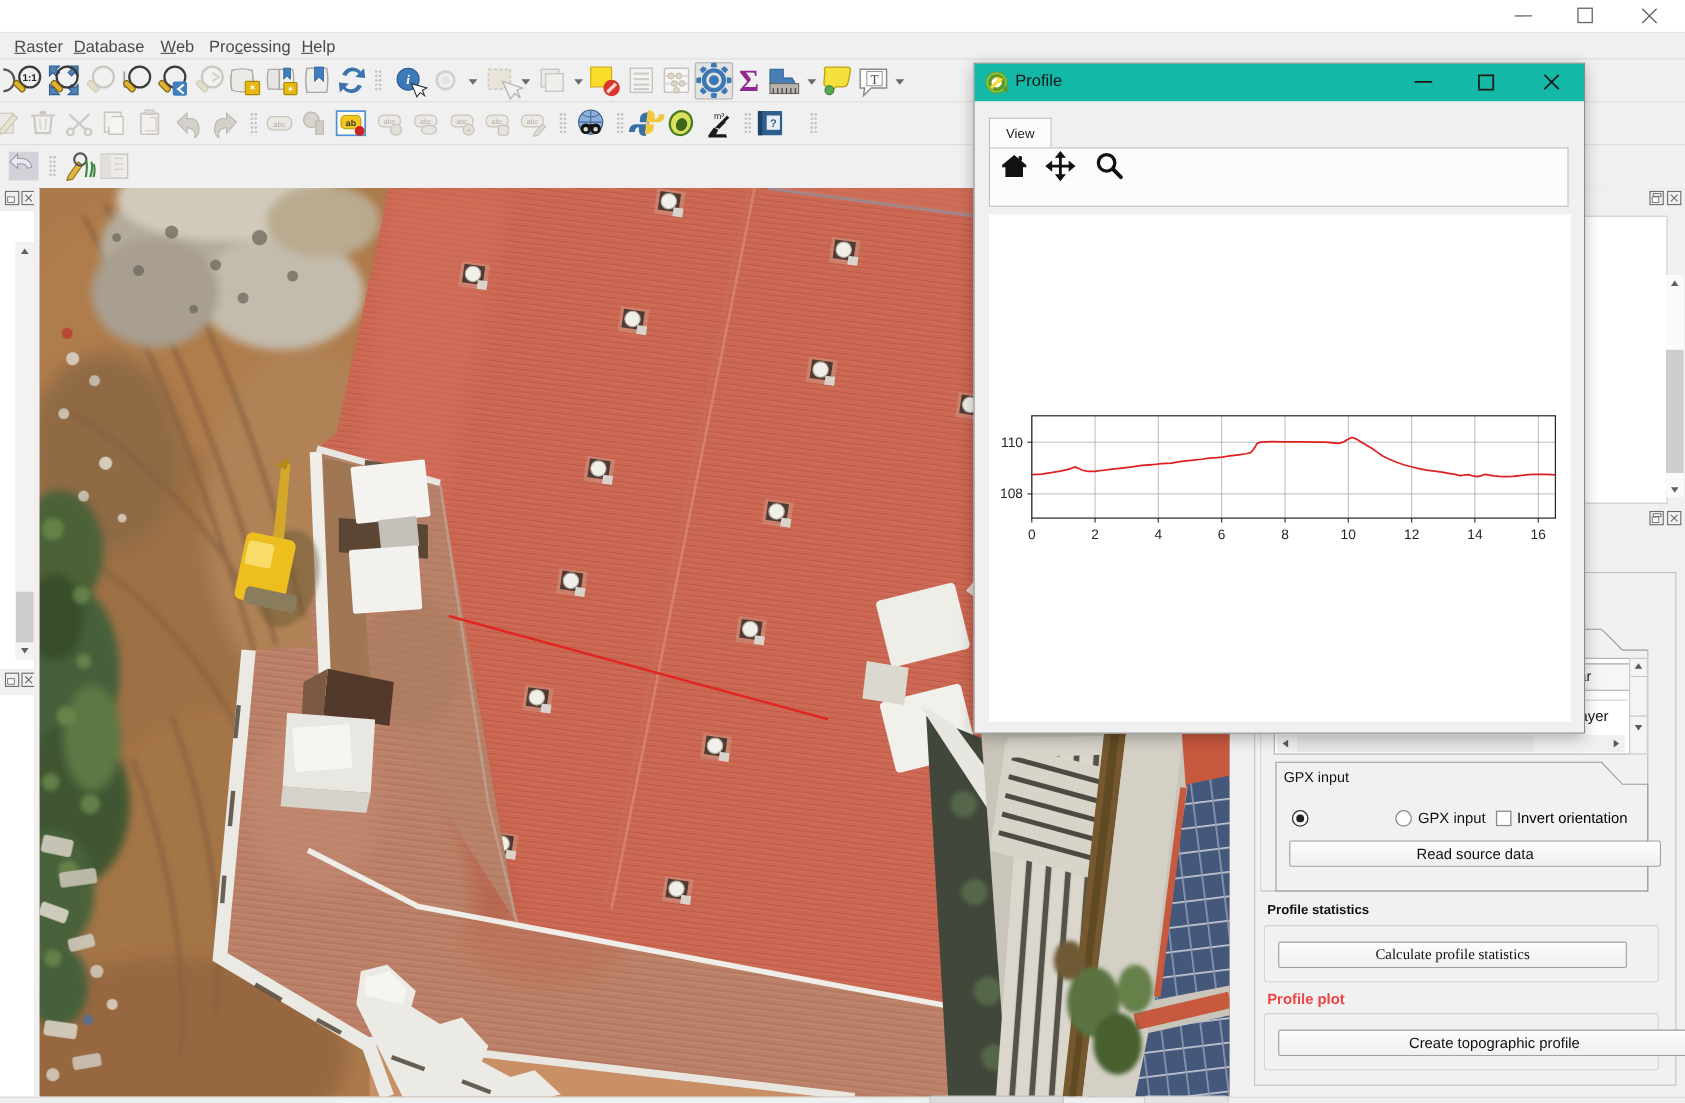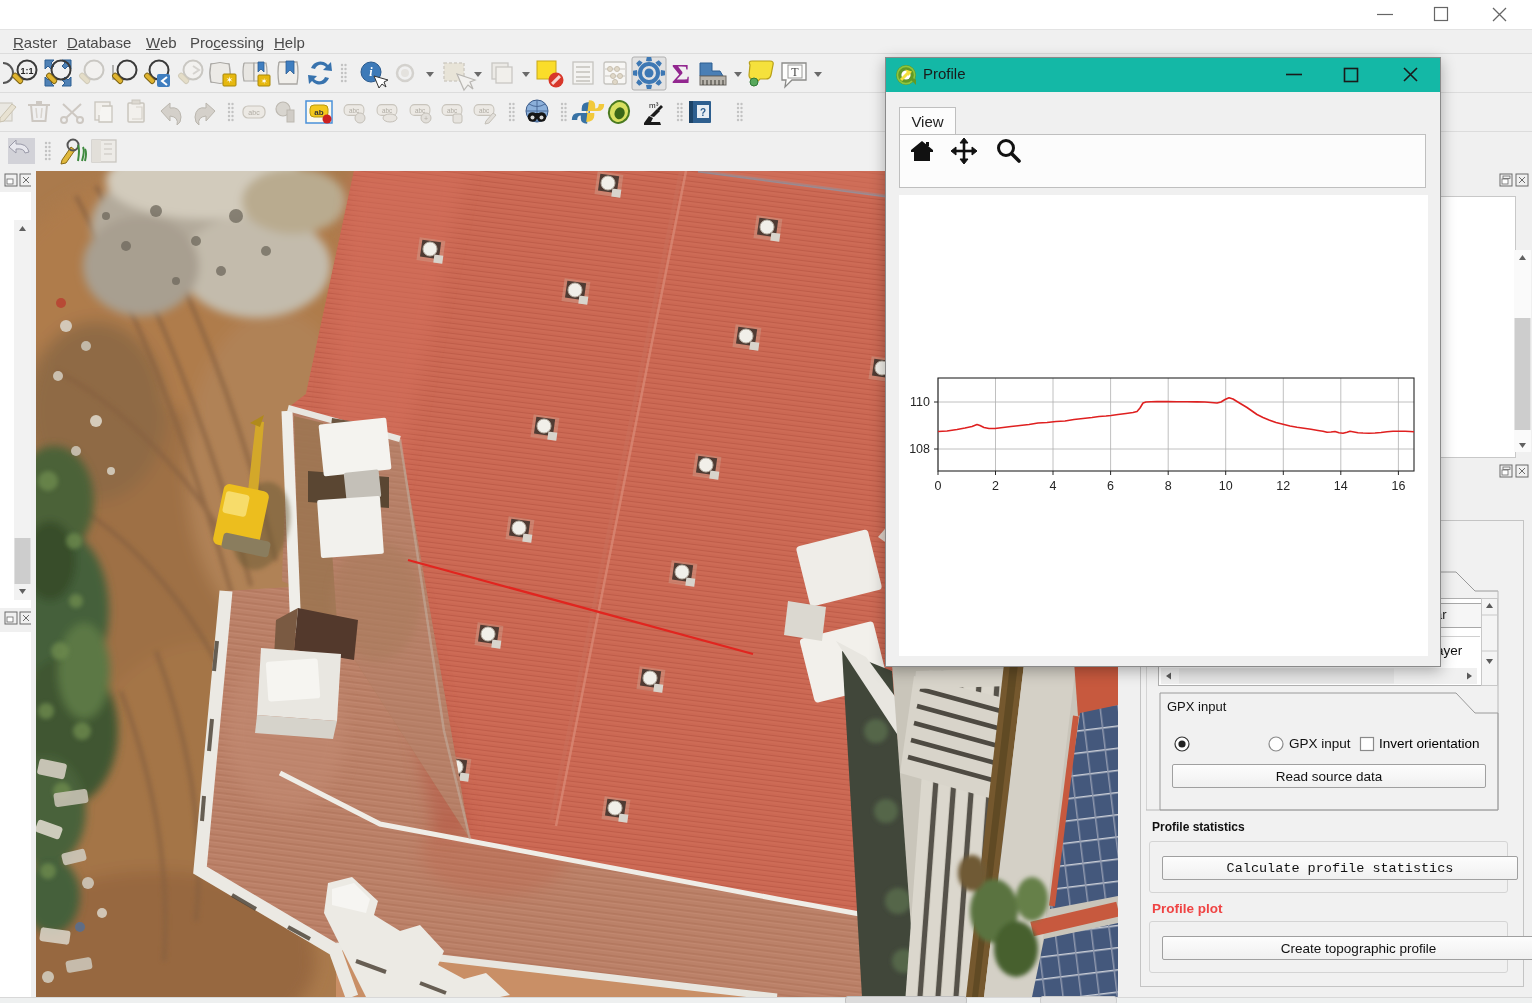--- a/index.html
+++ b/index.html
@@ -782,25 +782,25 @@
 
   <svg class="abs" style="left:40px;top:243px;" width="330" height="22" viewBox="0 0 330 22">
     <circle cx="14" cy="11" r="7" fill="#fefefe" stroke="#333" stroke-width="1.2"></circle>
     <circle cx="14" cy="11" r="3.6" fill="#222"></circle>
     <circle cx="108" cy="11" r="7" fill="#fefefe" stroke="#8a8a8a" stroke-width="1.2"></circle>
     <rect x="192.5" y="4.5" width="13" height="13" fill="#fefefe" stroke="#8a8a8a" stroke-width="1.2"></rect>
   </svg>
   <div class="abs" style="left:69px;top:246px;font-size:13.5px;color:#b91c1c;margin-top:36px;">DEM input</div>
   <div class="abs" style="left:161px;top:246px;font-size:13.5px;color:#111;">GPX input</div>
   <div class="abs" style="left:251px;top:246px;font-size:13.5px;color:#000000;">Invert orientation</div>
-  <button class="abs" style="left:44px;top:274px;width:314px;height:24px;background:linear-gradient(#fdfdfd,#f0f0f0);border:1px solid #a0a0a0;border-radius:2px;font-size:13.5px;color:#111;font-family:'Liberation Sans',sans-serif;">Read source data</button>
+  <button class="abs" style="left:44px;top:274px;width:338px;height:24px;background:linear-gradient(#fdfdfd,#f0f0f0);border:1px solid #a0a0a0;border-radius:2px;font-size:13.5px;color:#111;font-family:'Liberation Sans',sans-serif;">Read source data</button>
 
   <div class="abs" style="left:24px;top:330px;font-size:12px;font-weight:bold;color:#111;">Profile statistics</div>
   <div class="abs" style="left:21px;top:351px;width:357px;height:50px;border:1px solid #d4d4d4;border-radius:3px;"></div>
-  <button class="abs" style="left:34px;top:366px;width:356px;height:24px;background:linear-gradient(#fdfdfd,#f0f0f0);border:1px solid #a0a0a0;border-radius:2px;font-size:13.5px;color:#111;font-family:Liberation Mono, monospace;">Calculate profile statistics</button>
+  <button class="abs" style="left:34px;top:366px;width:317px;height:24px;background:linear-gradient(#fdfdfd,#f0f0f0);border:1px solid #a0a0a0;border-radius:2px;font-size:13.5px;color:#111;font-family:Liberation Serif, serif;">Calculate profile statistics</button>
 
   <div class="abs" style="left:24px;top:411px;font-size:13.5px;font-weight:bold;color:#ef4444;">Profile plot</div>
   <div class="abs" style="left:21px;top:431px;width:357px;height:50px;border:1px solid #d4d4d4;border-radius:3px;"></div>
   <button class="abs" style="left:34px;top:446px;width:393px;height:24px;background:linear-gradient(#fdfdfd,#f0f0f0);border:1px solid #a0a0a0;border-radius:2px;font-size:13.5px;color:#111;font-family:'Liberation Sans',sans-serif;">Create topographic profile</button>
 </div>
 
 <div id="dialog" class="abs" style="left:885px;top:57px;width:554px;height:608px;background:#f0f0f0;border:1px solid #8a8a8a;box-shadow:0 4px 14px rgba(0,0,0,0.3);">
 
   <div class="abs" style="left:0;top:0;width:554px;height:34px;background:#14b8a6;">
     <svg class="abs" style="left:9px;top:6px;" width="22" height="22" viewBox="0 0 22 22">
@@ -813,21 +813,21 @@
     </svg>
     <span class="abs" style="left:37px;top:7px;font-size:15px;color:#1a1a1a;">Profile</span>
     <svg class="abs" style="left:390px;top:0;" width="164" height="34" viewBox="0 0 164 34">
       <line x1="10" y1="16.5" x2="26" y2="16.5" stroke="#1a1a1a" stroke-width="1.6"></line>
       <rect x="68.5" y="10.5" width="13" height="13" fill="none" stroke="#1a1a1a" stroke-width="1.6"></rect>
       <path d="M128,10 L141,23 M141,10 L128,23" stroke="#1a1a1a" stroke-width="1.6"></path>
     </svg>
   </div>
 
   <div class="abs" style="left:13px;top:49px;width:55px;height:28px;background:#fcfcfc;border:1px solid #bfbfbf;border-bottom:none;text-align:center;">
-    <span style="font-size:15px;color:#222;line-height:27px;">View</span>
+    <span style="font-size:12px;color:#222;line-height:27px;">View</span>
   </div>
 
   <div class="abs" style="left:13px;top:76px;width:525px;height:52px;background:#fcfcfc;border:1px solid #bfbfbf;"></div>
   <svg class="abs" style="left:13px;top:76px;" width="526" height="53" viewBox="0 0 526 53">
 
     <g transform="translate(23,17)">
       <path d="M-11,-1 L0,-10 L11,-1 L11,1 L8,1 L8,10 L-8,10 L-8,1 L-11,1 Z M-2.5,10 L-2.5,3 L2.5,3 L2.5,10 Z" fill="#111"></path>
       <rect x="4" y="-9" width="3" height="4" fill="#111"></rect>
     </g>
 

